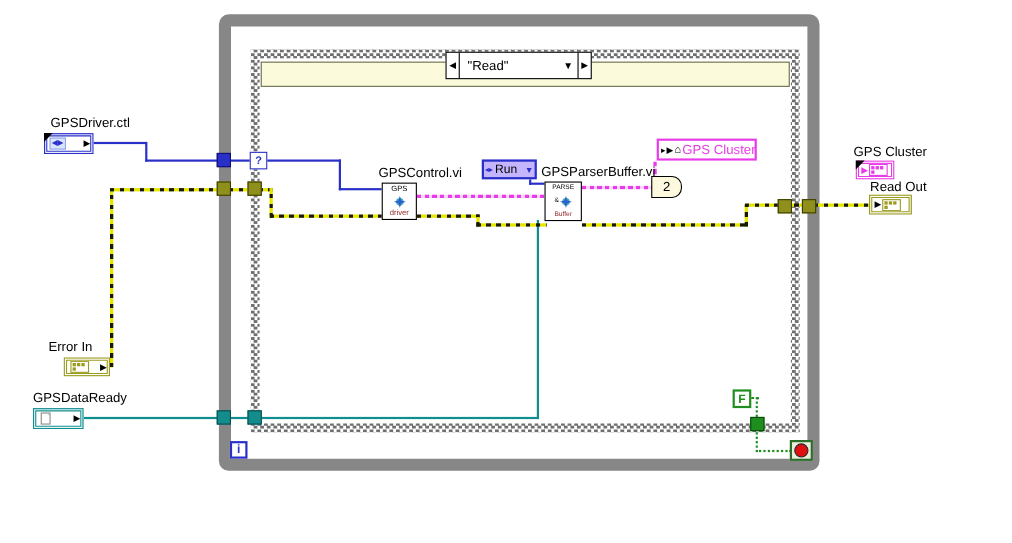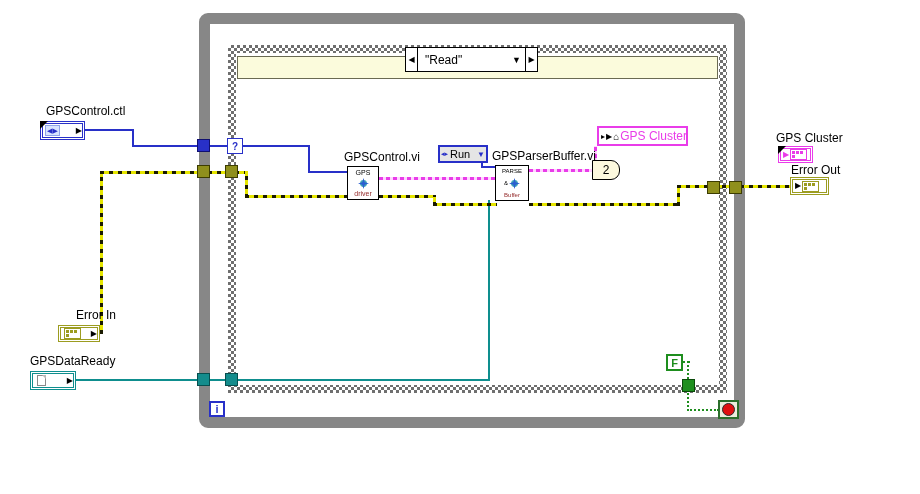--- a/index.html
+++ b/index.html
@@ -56,21 +56,21 @@
          background:linear-gradient(315deg,#fff 0 70%,#fff 70%),#fff;position:relative;}
   .fileg::after{content:"";position:absolute;right:-1px;top:-1px;width:0;height:0;
                 border-top:4px solid #b9b9b9;border-left:4px solid transparent;}
   
   .vi{box-sizing:border-box;background:#fff;border:1px solid #000;z-index:6;
       display:flex;flex-direction:column;align-items:center;justify-content:space-between;
       font-size:7px;line-height:1;padding:2px 0;}
   .vi .red{color:#942A2A;}
   .vi .mid{display:flex;align-items:center;gap:1px;}
   
-  .runc{left:438px;top:145px;width:50px;height:18px;border:2px solid #2830C8;background:#e5e5e5;
+  .runc{left:438px;top:145px;width:50px;height:18px;border:2px solid #2830C8;background:#c4b5fd;
         box-sizing:border-box;display:flex;align-items:center;z-index:6;font-size:11px;}
   .runc .g{font-size:7px;color:#2830C8;padding:0 1px;}
   .runc .v{flex:1;text-align:left;padding-left:1px;}
   .runc .dd{font-size:8px;color:#2830C8;padding-right:1px;}
   .fconst{left:666px;top:354px;width:17px;height:17px;border:2px solid #1E8E1E;background:#fff;
           box-sizing:border-box;color:#1E8E1E;font-weight:bold;font-size:11px;z-index:6;
           display:flex;align-items:center;justify-content:center;}
   .iterm{left:209px;top:401px;width:16px;height:16px;border:2px solid #2830C8;background:#fff;
          box-sizing:border-box;color:#2830C8;font-weight:bold;font-size:11px;z-index:6;
          display:flex;align-items:center;justify-content:center;}
@@ -141,28 +141,28 @@
 
   <div class="abs tun tun-blue" style="left:197px;top:139px;"></div>
   <div class="abs tun tun-olive" style="left:197px;top:165px;"></div>
   <div class="abs tun tun-olive" style="left:225px;top:165px;"></div>
   <div class="abs tun tun-teal" style="left:197px;top:373px;"></div>
   <div class="abs tun tun-teal" style="left:225px;top:373px;"></div>
   <div class="abs tun tun-olive" style="left:707px;top:181px;"></div>
   <div class="abs tun tun-olive" style="left:729px;top:181px;"></div>
   <div class="abs tun tun-green" style="left:682px;top:379px;"></div>
 
-  <div class="abs lbl" style="left:46px;top:104px;">GPSControl.ctl</div>
+  <div class="abs lbl" style="left:46px;top:104px;">GPSDriver.ctl</div>
   <div class="abs term db" style="--c:#2830C8;left:40px;top:121px;width:45px;height:19px;">
     <span class="tri"></span>
     <span class="enumg">◀▶</span>
     <span class="oarr">▶</span>
   </div>
 
-  <div class="abs lbl" style="left:76px;top:308px;">Error In</div>
+  <div class="abs lbl" style="left:44px;top:308px;">Error In</div>
   <div class="abs term db" style="--c:#9C9C20;left:58px;top:325px;width:42px;height:17px;">
     <span class="clus" style="--c:#9C9C20;margin-left:3px;">
         <i></i>
         <i></i>
         <i></i>
         <i></i>
       </span>
     <span class="oarr">▶</span>
   </div>
 
@@ -231,21 +231,21 @@
     <span class="tri"></span>
     <span class="iarr" style="color:#E93CE9;margin-left:2px;">▶</span>
     <span class="clus" style="--c:#E93CE9;">
         <i></i>
         <i></i>
         <i></i>
         <i></i>
       </span>
   </div>
 
-  <div class="abs lbl" style="left:791px;top:163px;">Error Out</div>
+  <div class="abs lbl" style="left:791px;top:163px;">Read Out</div>
   <div class="abs term db" style="--c:#9C9C20;left:790px;top:177px;width:39px;height:18px;">
     <span class="iarr" style="margin-left:2px;">▶</span>
     <span class="clus" style="--c:#9C9C20;">
         <i></i>
         <i></i>
         <i></i>
         <i></i>
       </span>
   </div>
 

